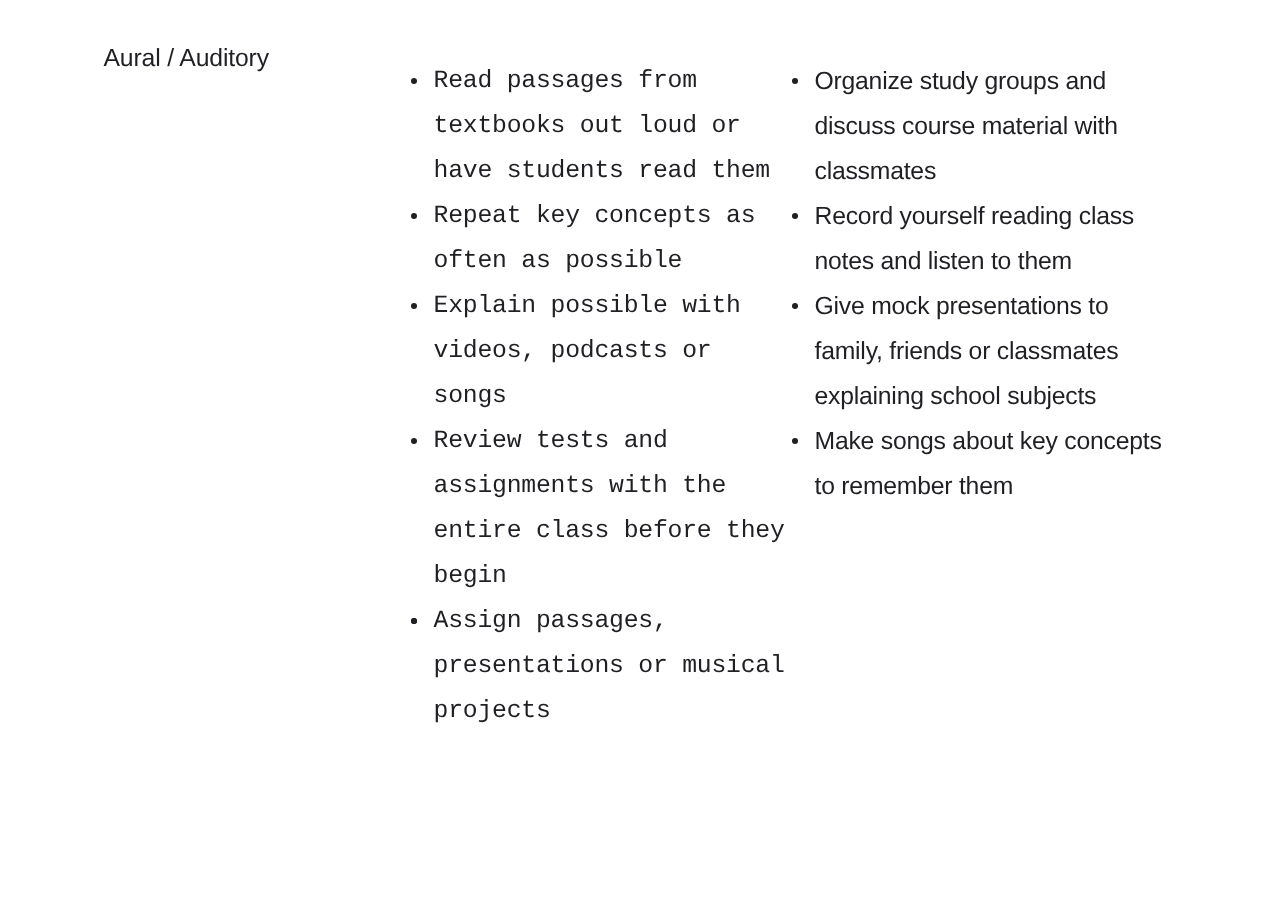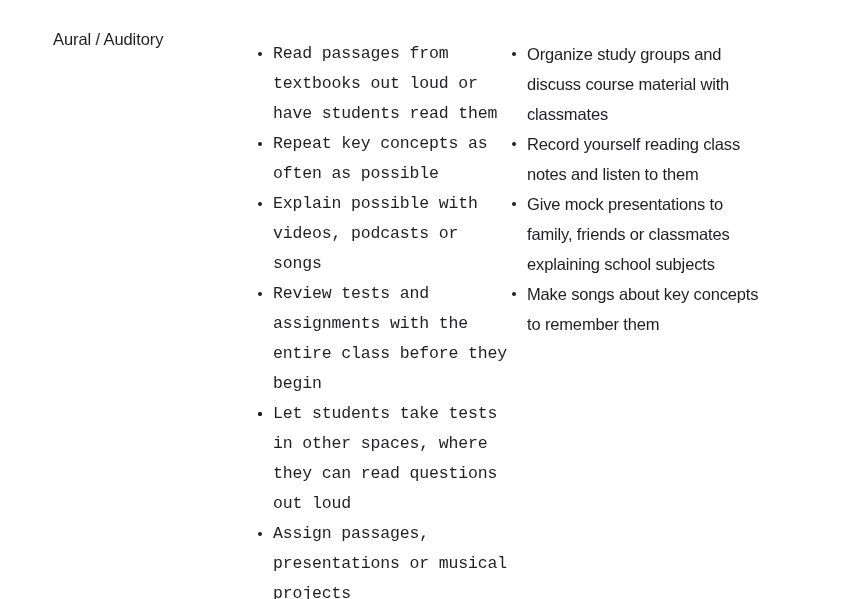--- a/index.html
+++ b/index.html
@@ -10,21 +10,21 @@
     body {
       width: 851px;
       height: 599px;
       position: relative;
       overflow: hidden;
       font-family: "Liberation Sans", sans-serif;
       color: #1f1f24;
     }
     .row {
       position: absolute;
-      left: 0;
+      left: 16px;
       top: 0;
       width: 776px;
       height: 599px;
     }
     .row-label {
       position: absolute;
       left: 53px;
       top: 28px;
       font-size: 16.5px;
       line-height: 22px;
@@ -69,21 +69,20 @@
 
 <div class="row">
   <div class="row-label">Aural / Auditory</div>
 
   <ul class="col col-teacher">
     <li><span class="bullet"></span><span>Read passages from textbooks out loud or have students read them</span></li>
     <li><span class="bullet"></span><span>Repeat key concepts as often as possible</span></li>
     <li><span class="bullet"></span><span>Explain possible with videos, podcasts or songs</span></li>
     <li><span class="bullet"></span><span>Review tests and assignments with the entire class before they begin</span></li>
     <li><span class="bullet"></span></li>
-    <li><span class="bullet"></span><span>Let students take tests in other spaces, where they can read questions out loud</span></li>
     <li><span class="bullet"></span><span>Assign passages, presentations or musical projects</span></li>
   </ul>
 
   <ul class="col col-student">
     <li><span class="bullet"></span><span>Organize study groups and discuss course material with classmates</span></li>
     <li><span class="bullet"></span><span>Record yourself reading class notes and listen to them</span></li>
     <li><span class="bullet"></span><span>Give mock presentations to family, friends or classmates explaining school subjects</span></li>
     <li><span class="bullet"></span><span>Make songs about key concepts to remember them</span></li>
   </ul>
 </div>

